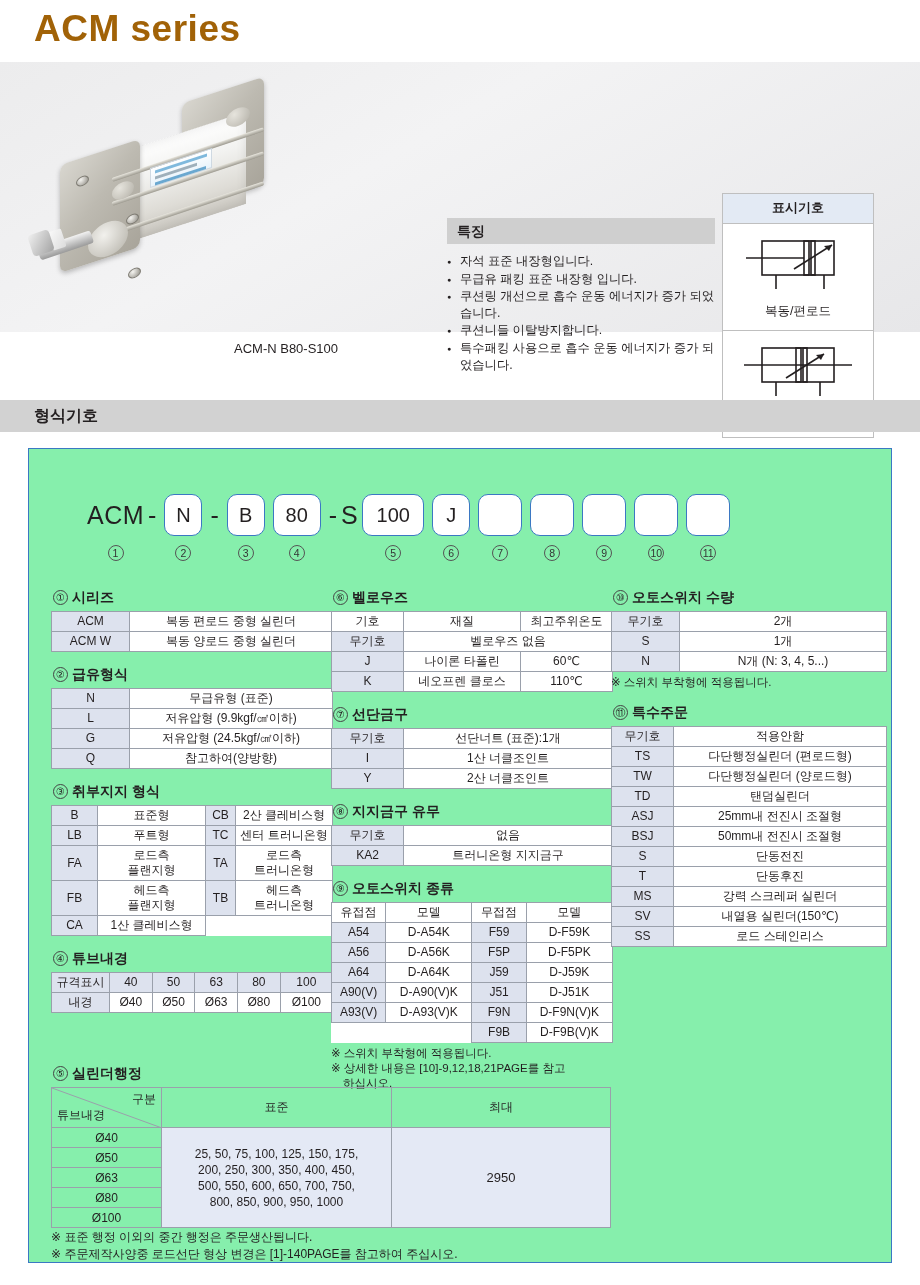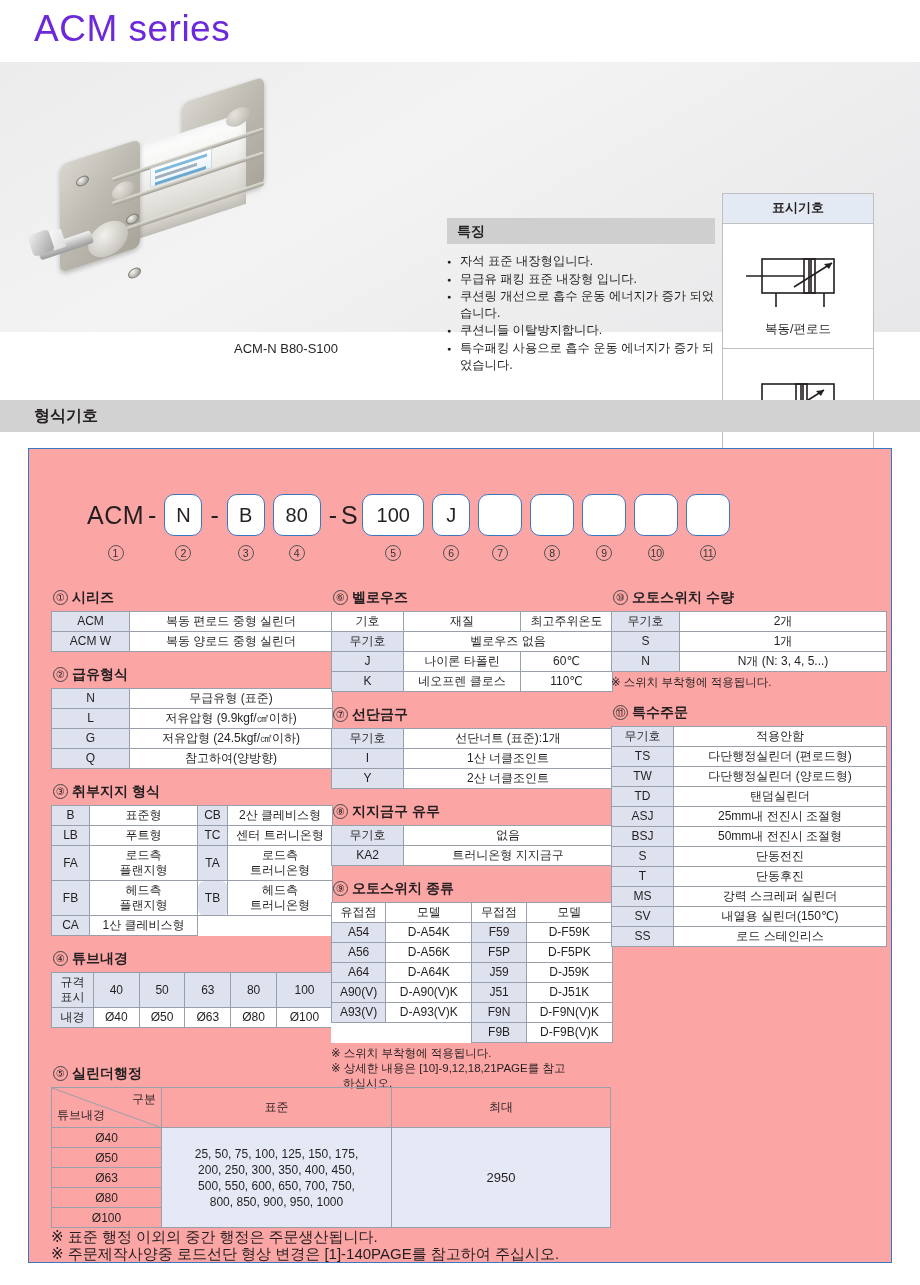--- a/index.html
+++ b/index.html
@@ -9,22 +9,22 @@
     background: #ffffff;
     font-family: "Liberation Sans", "DejaVu Sans", sans-serif;
     color: #231f20;
     position: relative;
     overflow: hidden;
   }
 
   
   .page-title {
     position: absolute; left: 34px; top: 8px;
-    font-size: 37px; color: #6d28d9; letter-spacing: .5px;
-    font-weight: 400;
+    font-size: 37px; color: #a16207; letter-spacing: .5px;
+    font-weight: 700;
   }
 
   
   .hero {
     position: absolute; left: 0; top: 62px; width: 920px; height: 270px;
     background: linear-gradient(150deg,#ececed 0%,#f3f3f4 40%,#e7e7e9 100%);
   }
 
   
   .photo { position:absolute; left: 30px; top: 18px; width: 340px; height: 215px; }
@@ -115,38 +115,38 @@
 
   
   .symbox {
     position:absolute; left: 722px; top: 131px; width: 152px;
     border:1px solid #bfbfbf; background:#fff;
   }
   .symbox-head {
     background:#e3eaf4; text-align:center; font-size:13px; font-weight:700;
     padding: 5px 0 6px; border-bottom:1px solid #bfbfbf;
   }
-  .symcell { padding: 27px 0 4px; border-bottom:1px solid #bfbfbf; }
+  .symcell { padding: 9px 0 4px; border-bottom:1px solid #bfbfbf; }
   .symcell:last-child { border-bottom:none; }
   .symcell .cap-t { text-align:center; font-size: 12.5px; padding: 4px 0 6px; }
   .symsvg { display:block; margin: 0 auto; }
 
   
   .band {
     position:absolute; left:0; top: 400px; width: 920px; height: 32px;
     background:#d2d2d2;
   }
   .band span {
     position:absolute; left: 34px; top: 6px; font-size: 16px; font-weight: 700;
   }
 
   
   .mainbox {
     position:absolute; left: 28px; top: 448px; width: 864px; height: 815px;
-    border: 1.5px solid #3b78c3; background:#fca5a5;
+    border: 1.5px solid #3b78c3; background:#86efac;
   }
 
   
   .code-row { position:absolute; left: 58px; top: 42px; height: 48px; display:flex; align-items:center; }
   .code-txt { font-size: 25px; letter-spacing:.5px; }
   .dash { font-size: 25px; margin: 0 4px; }
   .cbox {
     border: 1.6px solid #3b78c3; border-radius: 10px; height: 42px; min-width: 38px;
     display:flex; align-items:center; justify-content:center;
     font-size: 20px; margin: 0 4px; padding: 0 8px; background:#fff;
@@ -200,21 +200,21 @@
   table.stroke td { border: 1px solid #9aa0ab; text-align:center; padding: 2px 3px; }
   .diag-cell { position:relative; height: 40px; width: 110px; padding:0 !important; }
   .diag-cell .tl { position:absolute; right: 5px; top: 3px; font-size: 12px; }
   .diag-cell .bl { position:absolute; left: 5px; bottom: 3px; font-size: 12px; }
   .diag-cell svg { position:absolute; left:0; top:0; }
   .std-cell { background:#e4e9f5; font-size: 12px; line-height: 16px; padding: 4px 6px !important; }
   .max-cell { background:#e4e9f5; font-size: 13px; }
   .bore-cell { height: 20px; }
 
   .footnotes { position:absolute; left: 22px; top: 780px; width: 800px; }
-  .footnotes p { margin: 0 0 1px 0; font-size: 15px; line-height: 16px; }
+  .footnotes p { margin: 0 0 1px 0; font-size: 12px; line-height: 16px; }
 </style>
 </head>
 <body>
 
 <div class="page-title">ACM series</div>
 
 <div class="hero">
 
   <div class="photo">
     <div class="cyl-wrap">
@@ -388,43 +388,43 @@
               <td class="key" style="width: 30px;">TC</td>
               <td class="tall">센터 트러니온형</td>
             </tr>
             <tr>
               <td class="key" style="width: 30px;">FA</td>
               <td class="tall" style="width: 108px;">로드측<br>플랜지형</td>
               <td class="key" style="width: 30px;">TA</td>
               <td class="tall">로드측<br>트러니온형</td>
             </tr>
             <tr>
-              <td class="key" style="width: 38px;">FB</td>
+              <td class="key" style="width: 46px;">FB</td>
               <td class="tall" style="width: 108px;">헤드측<br>플랜지형</td>
-              <td class="key" style="width: 30px; border-radius: 7px;">TB</td>
+              <td class="key" style="width: 30px;">TB</td>
               <td class="tall">헤드측<br>트러니온형</td>
             </tr>
             <tr>
               <td class="key" style="width: 30px;">CA</td>
               <td class="tall" colspan="1" style="width: 108px;">1산 클레비스형</td>
               <td style="border: none;"></td>
               <td style="border: none;"></td>
             </tr>
           </tbody>
         </table>
     </div>
 
     <div class="blk">
       <div class="sec-title">
         <span class="cn">④</span><span>튜브내경</span>
       </div>
       <table class="t" id="bore-table">
           <tbody>
             <tr>
-              <td class="key" style="width: 42px;">규격표시</td>
+              <td class="key" style="width: 58px;">규격표시</td>
               <td class="key">40</td>
               <td class="key">50</td>
               <td class="key">63</td>
               <td class="key">80</td>
               <td class="key">100</td>
             </tr>
             <tr>
               <td class="key">내경</td>
               <td>Ø40</td>
               <td>Ø50</td>

